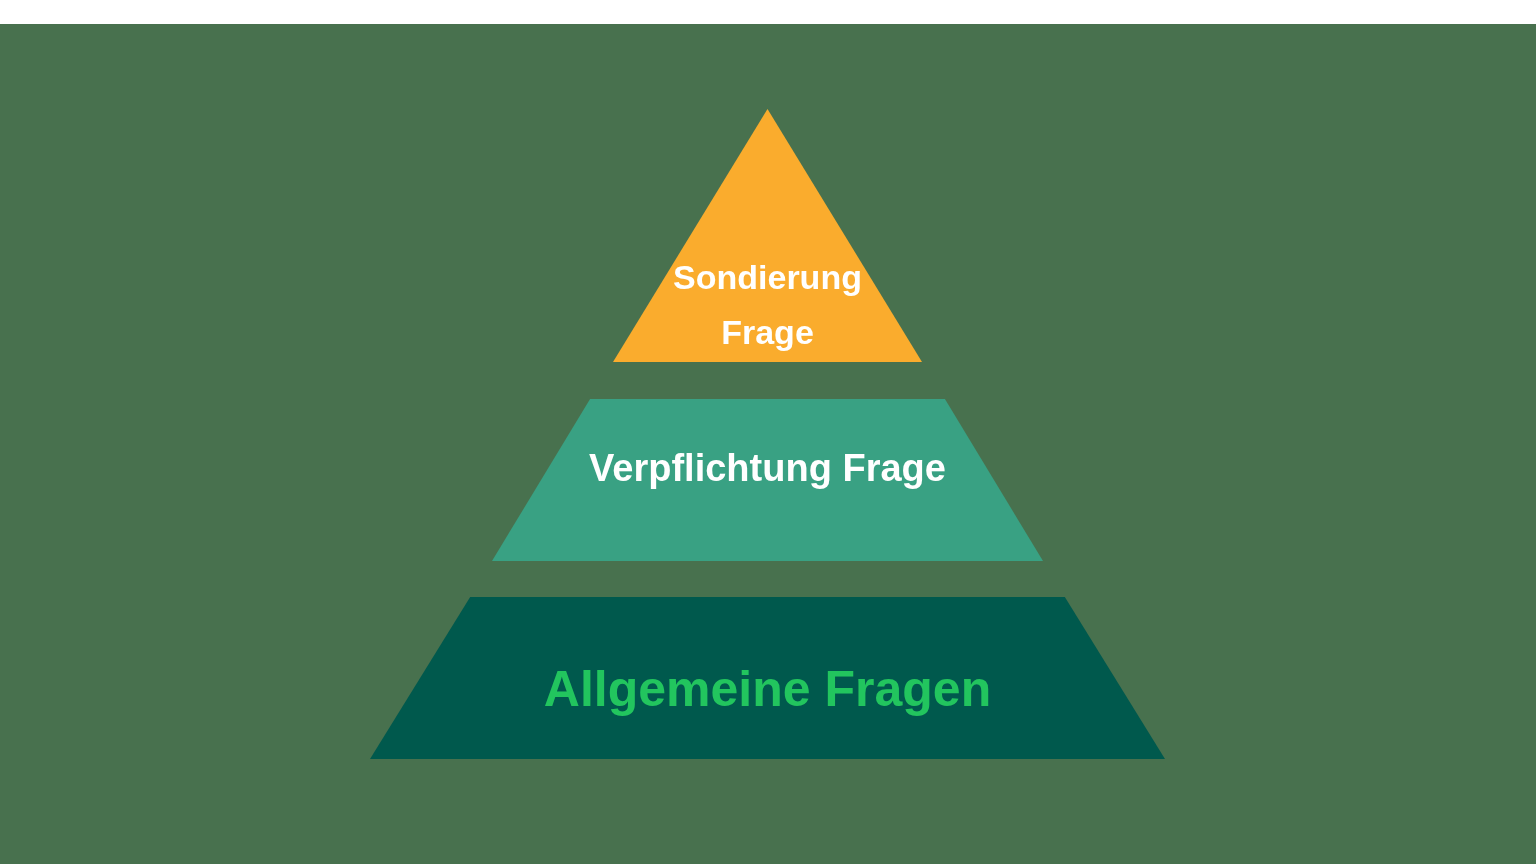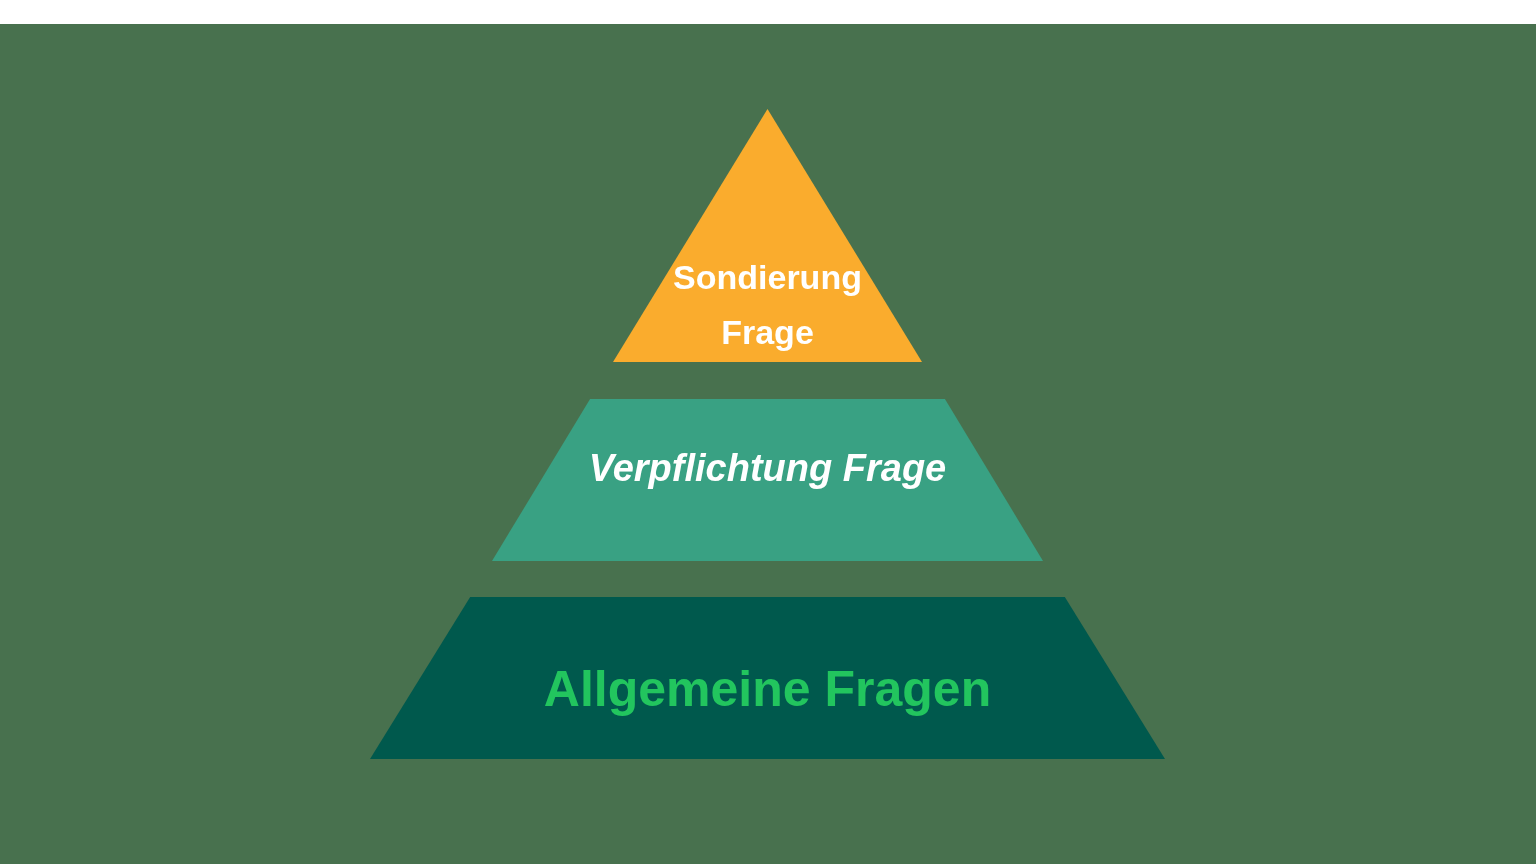--- a/index.html
+++ b/index.html
@@ -43,21 +43,20 @@
   
   .tier-middle {
     left: 492px;
     top: 375px;
     width: 551px;
     height: 162px;
     clip-path: polygon(17.8% 0%, 82.2% 0%, 100% 100%, 0% 100%);
     padding-bottom: 25px;
     font-size: 38px;
     line-height: 46px;
-    font-style: italic;
   }
   
   .tier-bottom {
     left: 370px;
     top: 573px;
     width: 795px;
     height: 162px;
     clip-path: polygon(12.6% 0%, 87.4% 0%, 100% 100%, 0% 100%);
     padding-top: 22px;
     font-size: 50px;

